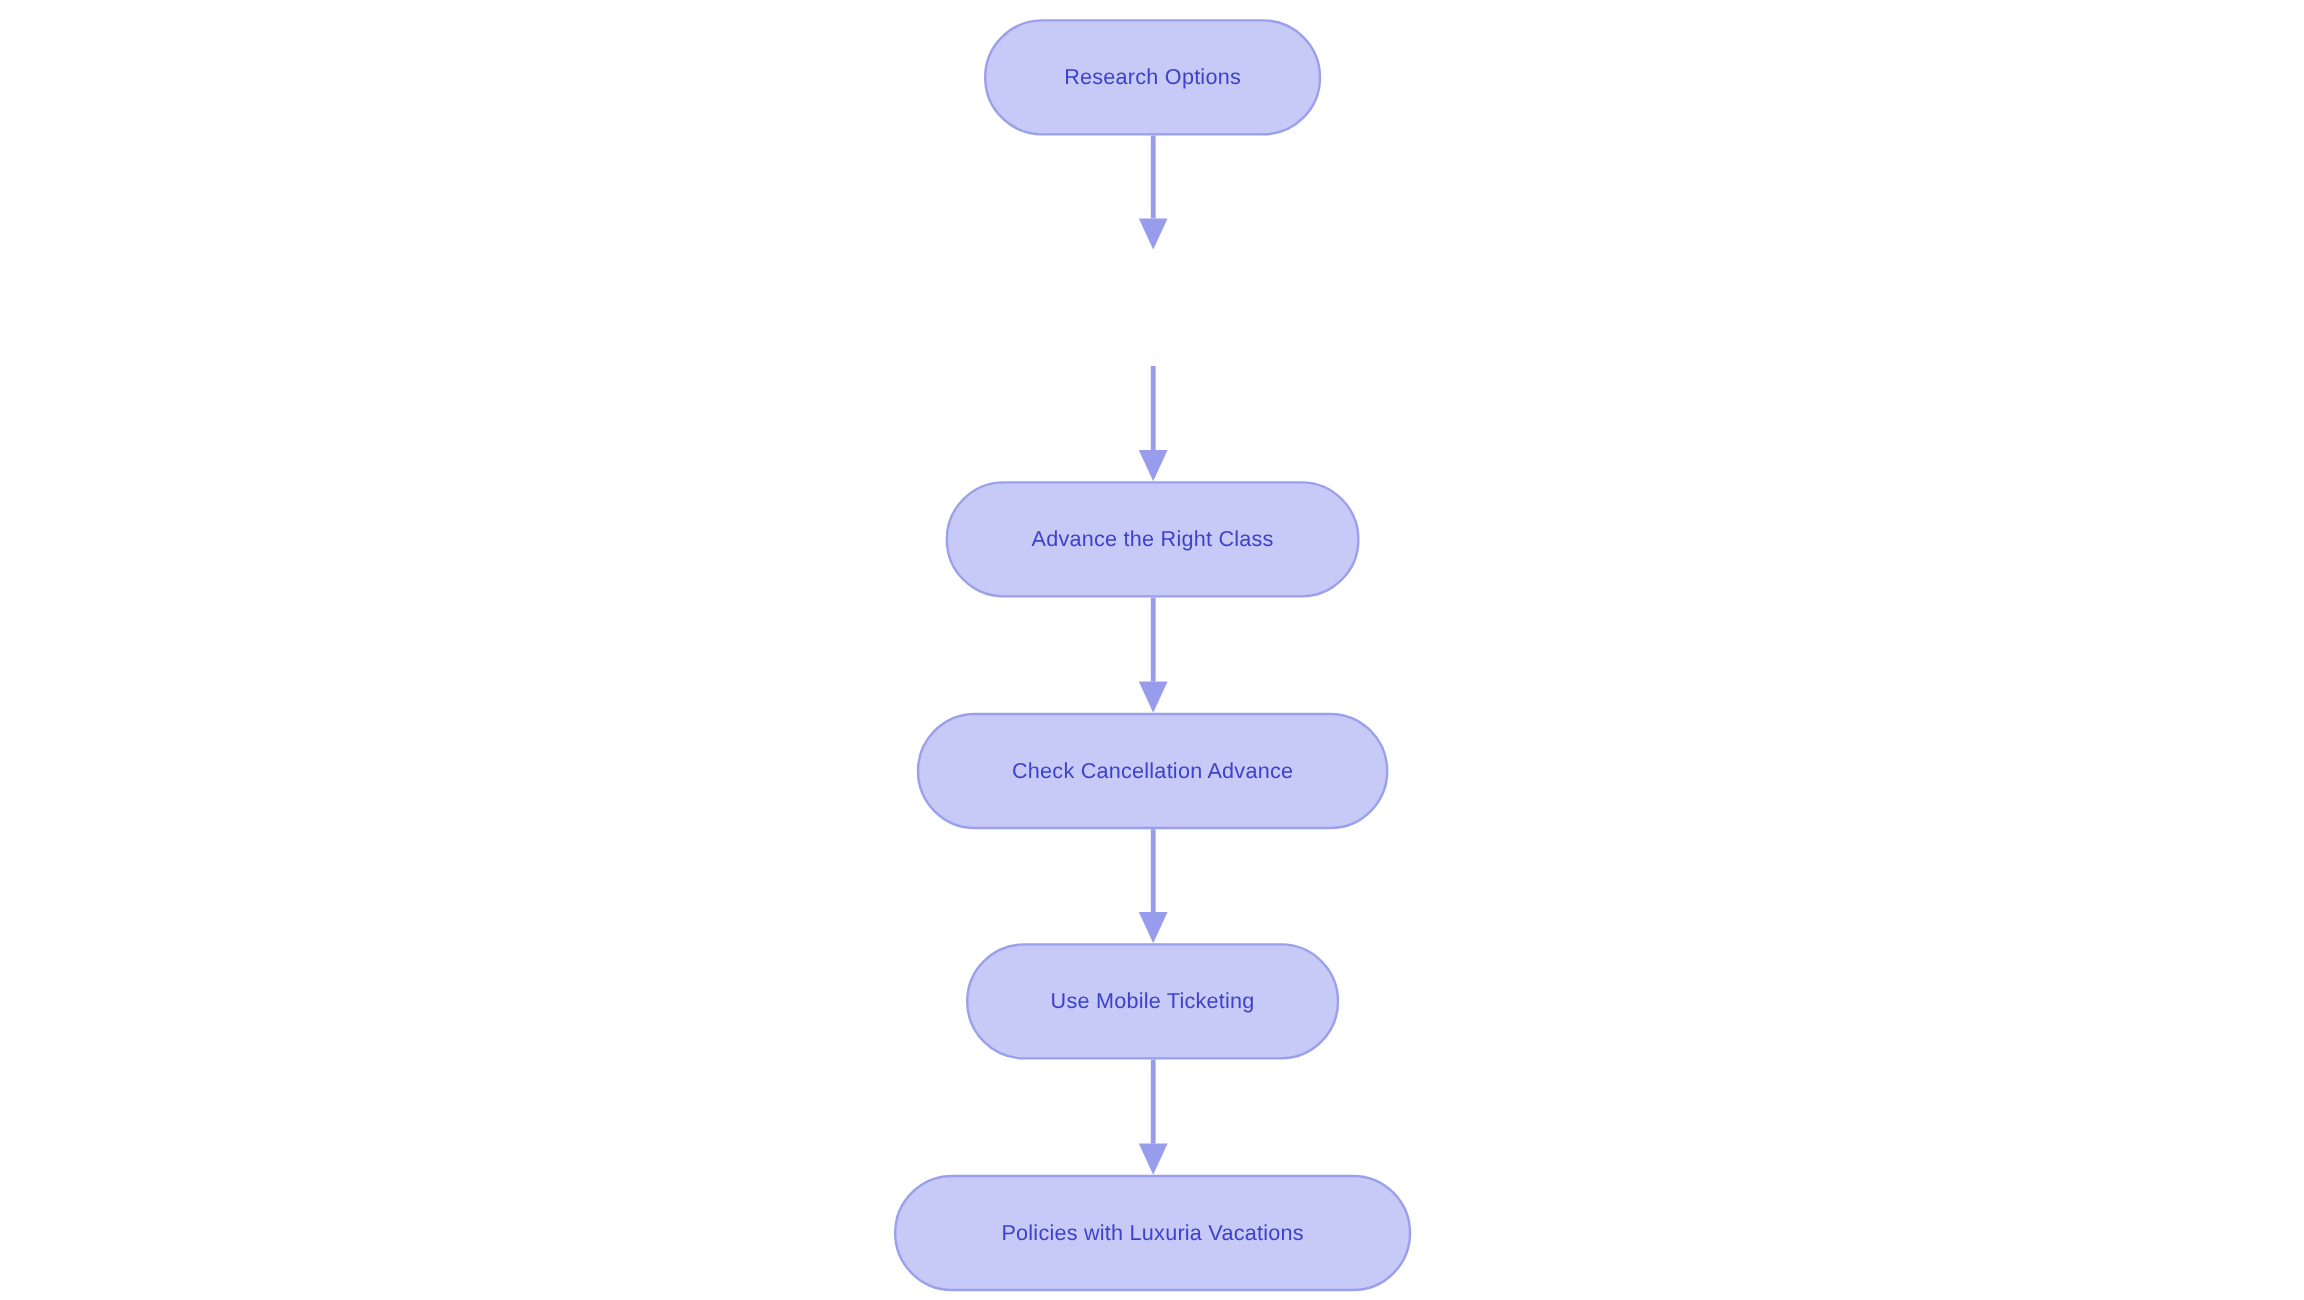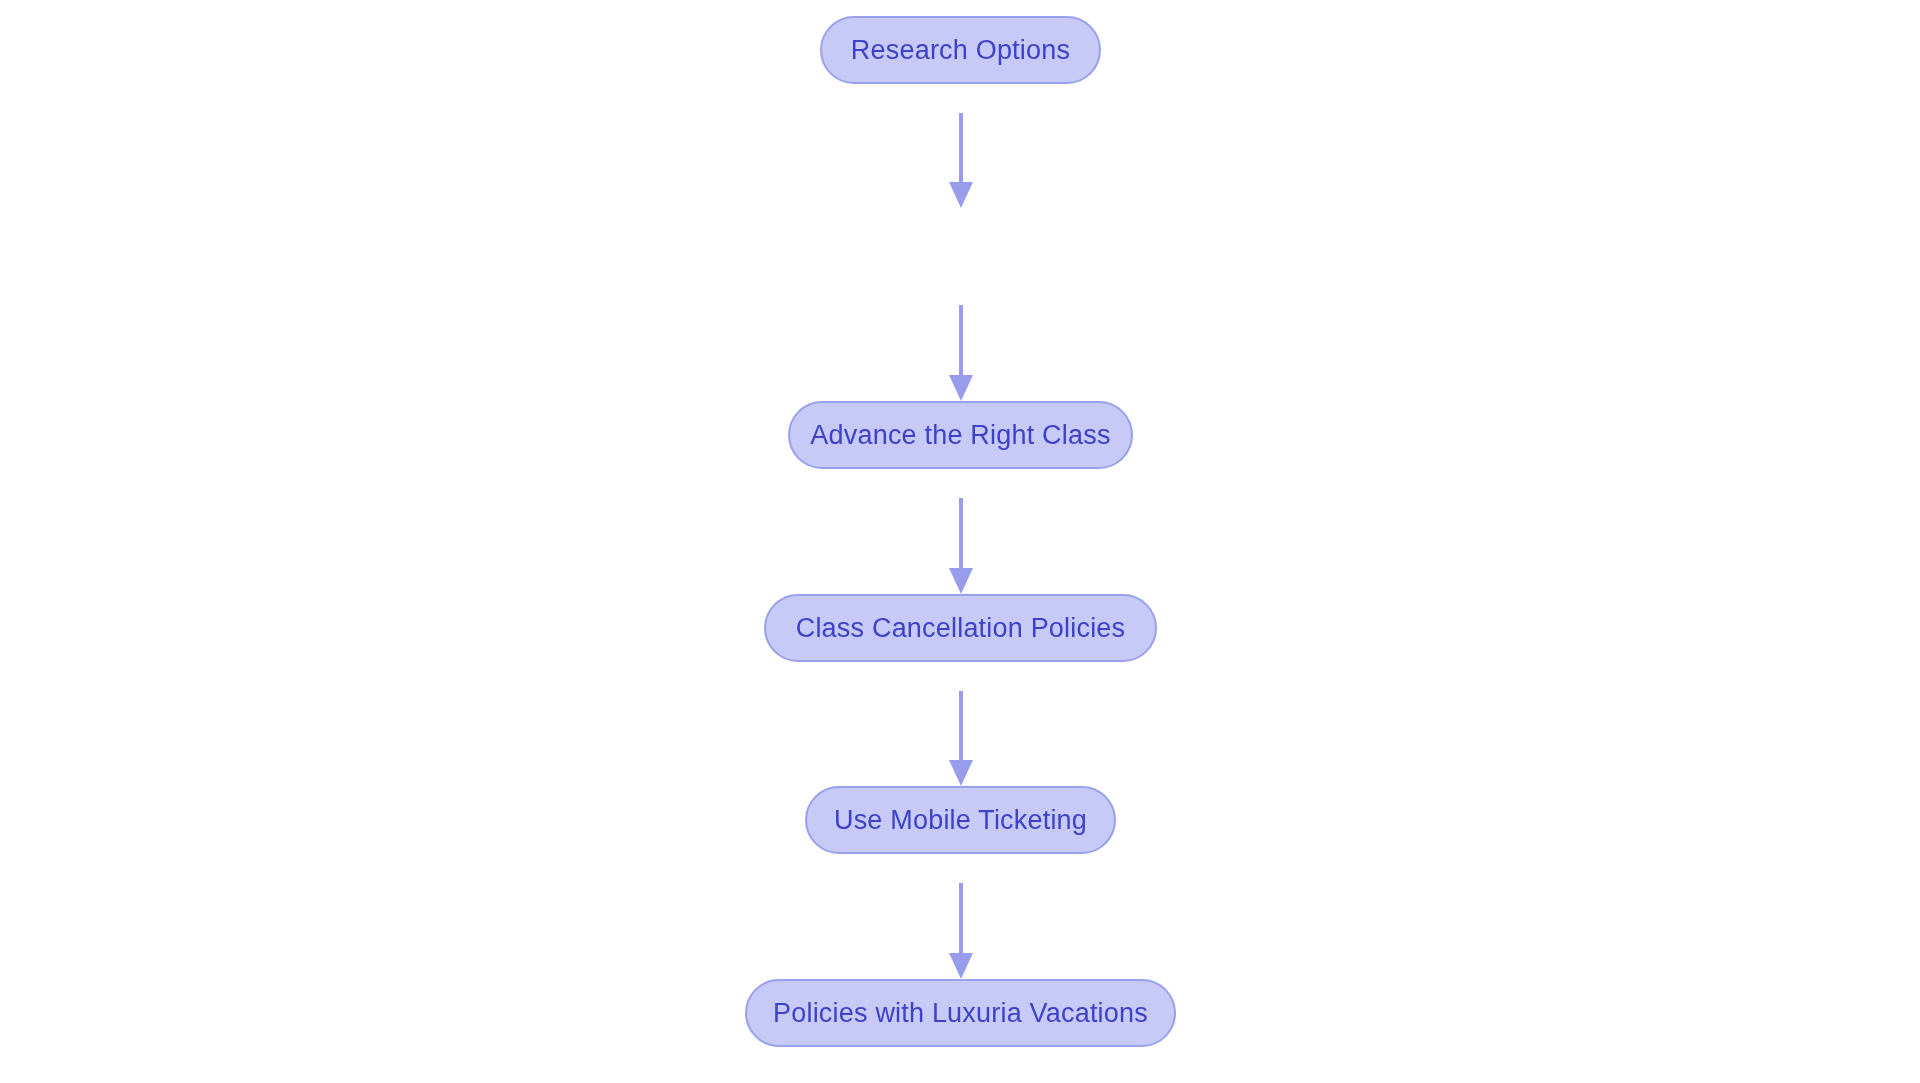--- a/index.html
+++ b/index.html
@@ -10,30 +10,30 @@
   .canvas {
     position: relative;
     width: 1920px;
     height: 1083px;
     background: #ffffff;
     overflow: hidden;
     font-family: "Liberation Sans", "DejaVu Sans", sans-serif;
   }
   .flow-node {
     position: absolute;
-    height: 68px;
+    height: 97px;
     box-sizing: border-box;
     background: var(--node-fill, #c7c9f7);
     border: 2px solid var(--node-border, #9ba0ed);
     border-radius: 48.5px;
     display: flex;
     align-items: center;
     justify-content: center;
     color: var(--node-text, #3d42c8);
-    font-size: 27px;
+    font-size: 18px;
     font-weight: 500;
     letter-spacing: 0.2px;
     white-space: nowrap;
   }
   .node-1 { left: 820px; top: 16px;  width: 281px; }
   .node-2 { left: 828px; top: 208px; width: 265px; }
   .node-3 { left: 788px; top: 401px; width: 345px; }
   .node-4 { left: 764px; top: 594px; width: 393px; }
   .node-5 { left: 805px; top: 786px; width: 311px; }
   .node-6 { left: 745px; top: 979px; width: 431px; }
@@ -88,21 +88,21 @@
   <div class="flow-node node-3">
     <span>Advance the Right Class</span>
   </div>
 
   <div class="flow-arrow arrow-3">
     <div class="arrow-line"></div>
     <div class="arrow-head"></div>
   </div>
 
   <div class="flow-node node-4">
-    <span>Class Cancellation Policies</span>
+    <span>Check Cancellation Advance</span>
   </div>
 
   <div class="flow-arrow arrow-4">
     <div class="arrow-line"></div>
     <div class="arrow-head"></div>
   </div>
 
   <div class="flow-node node-5">
     <span>Use Mobile Ticketing</span>
   </div>

